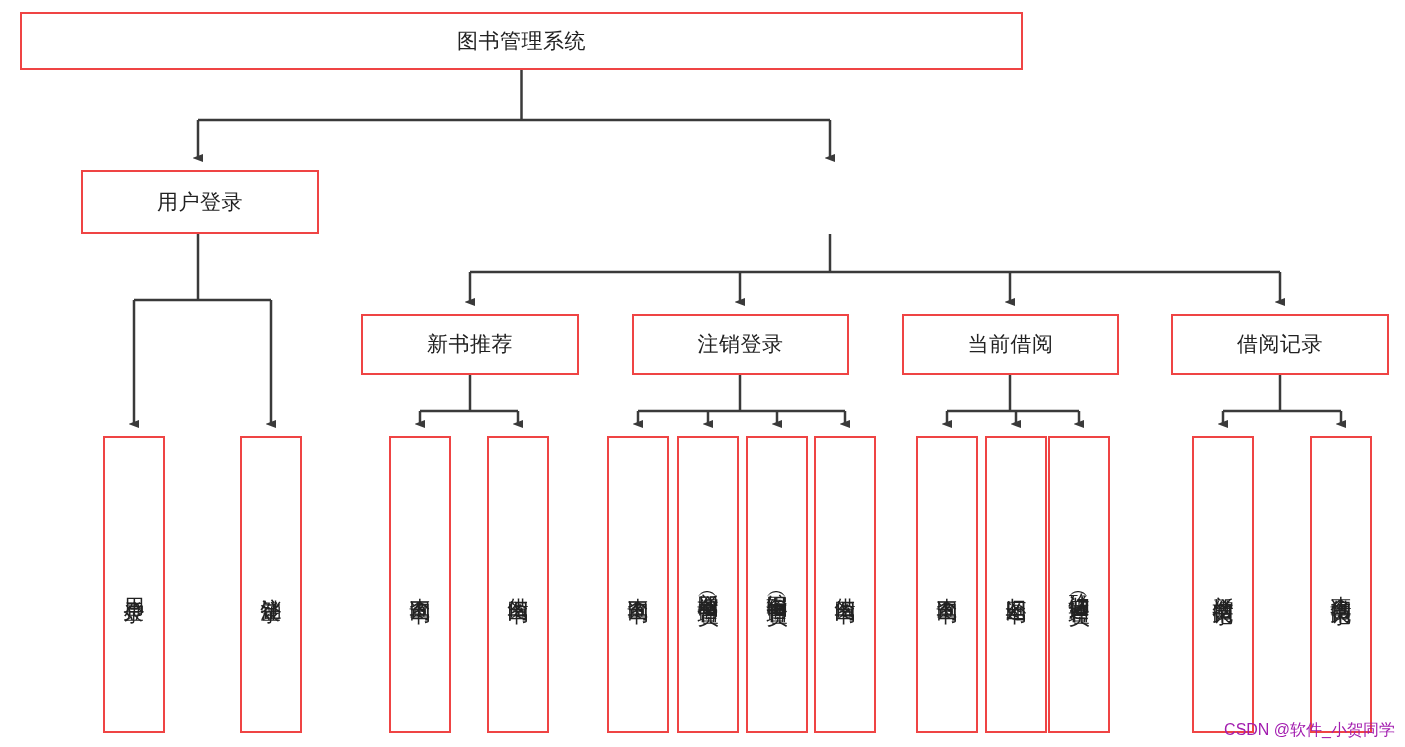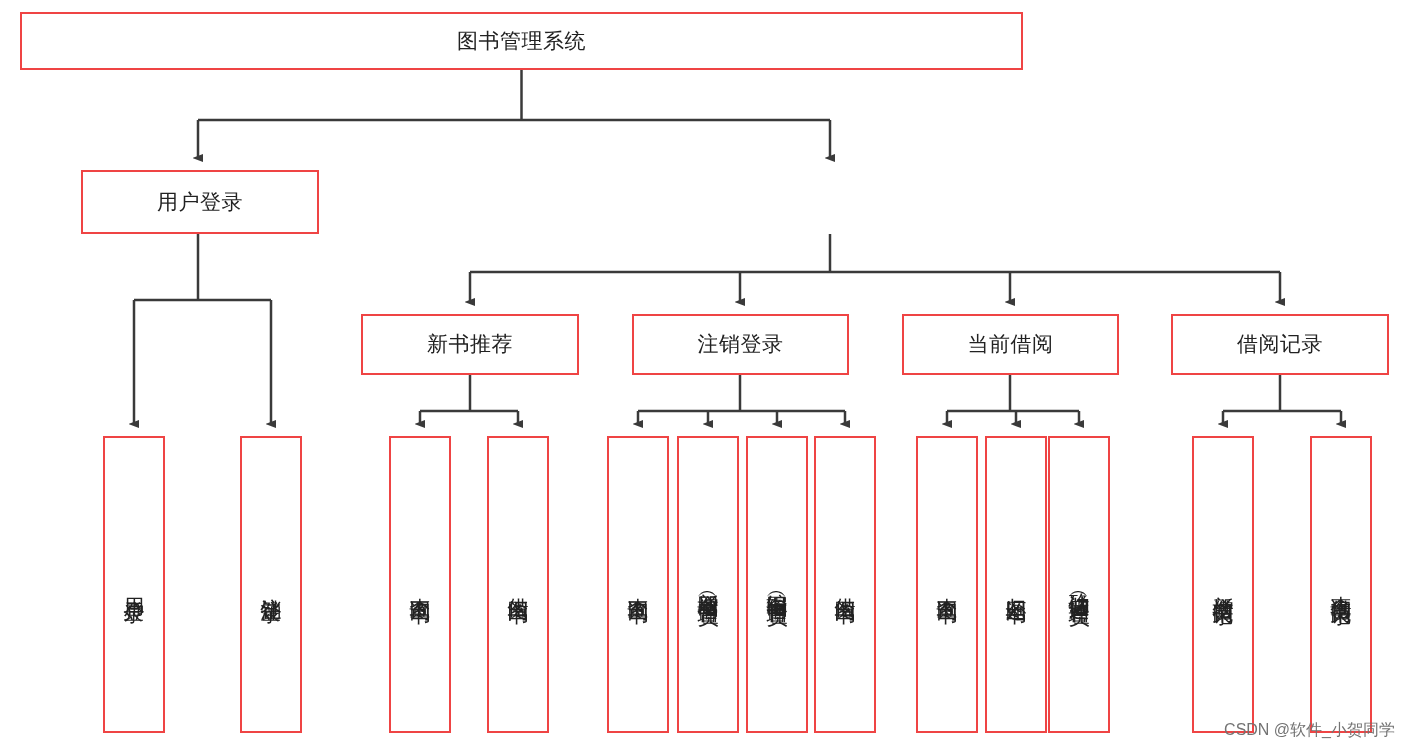--- a/index.html
+++ b/index.html
@@ -51,21 +51,21 @@
     line-height: 1.05;
     letter-spacing: 2px;
     max-height: 280px;
     text-align: center;
   }
   .watermark {
     position: absolute;
     right: 10px;
     bottom: 6px;
     font-size: 16px;
-    color: #737373;
+    color: #a21caf;
     white-space: nowrap;
     pointer-events: none;
   }
 </style>
 </head>
 <body>
 
 <div id="diagram-root">
 
   <svg class="edges" viewBox="0 0 1405 747" preserveAspectRatio="none">

